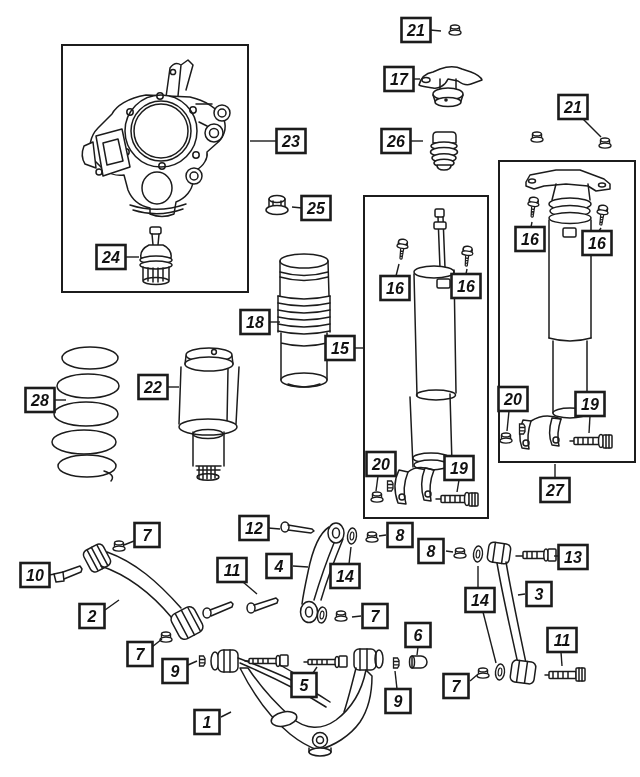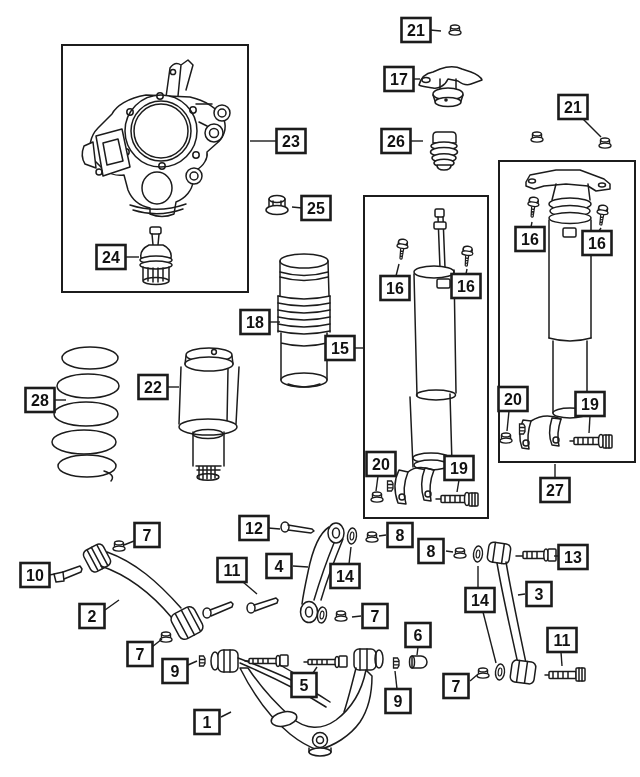--- a/index.html
+++ b/index.html
@@ -1,17 +1,17 @@
 <!DOCTYPE html>
 <html><head>
 <meta charset="utf-8">
 <style>
   html,body{margin:0;padding:0;background:#fff;}
   #stage{position:relative;width:640px;height:777px;background:#fff;overflow:hidden;
-         font-family:"Liberation Sans",sans-serif;}
+         font-family:"Liberation Sans",sans-serif;font-style:italic;}
   svg{display:block;}
   .frame{fill:none;stroke:#1c1c1c;stroke-width:2;}
   #parts path,#parts rect,#parts circle,#parts ellipse,#parts polyline{
       stroke:#1c1c1c;stroke-width:1.5;fill:none;stroke-linecap:round;stroke-linejoin:round;}
   #parts .wf{fill:#ffffff;}
   #parts .fb{fill:#1c1c1c;stroke:none;}
   #leaders polyline{fill:none;stroke:#1c1c1c;stroke-width:1.4;}
   #callouts rect{fill:#ffffff;stroke:#1c1c1c;stroke-width:2.6;}
   #callouts text{font-family:"Liberation Sans",sans-serif;font-weight:bold;font-size:16px;
       text-anchor:middle;fill:#111111;}

